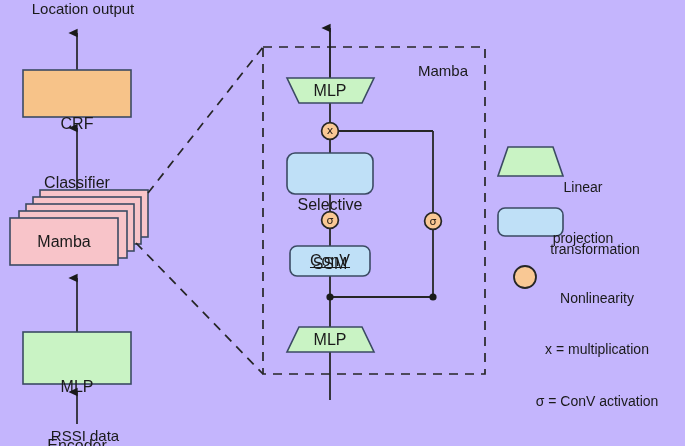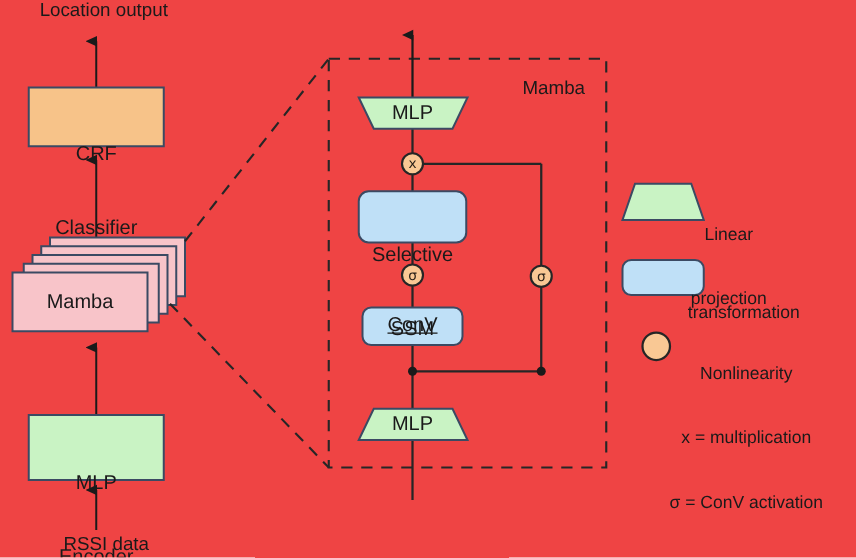--- a/index.html
+++ b/index.html
@@ -9,21 +9,21 @@
     background: #ffffff;
   }
   body {
     font-family: "Liberation Sans", sans-serif;
     -webkit-font-smoothing: antialiased;
   }
   #figure {
     position: relative;
     width: 685px;
     height: 446px;
-    background: #ef4444;
+    background: #c4b5fd;
     overflow: hidden;
   }
   #figure svg.layer {
     position: absolute;
     left: 0;
     top: 0;
     width: 685px;
     height: 446px;
   }
   .lbl {

